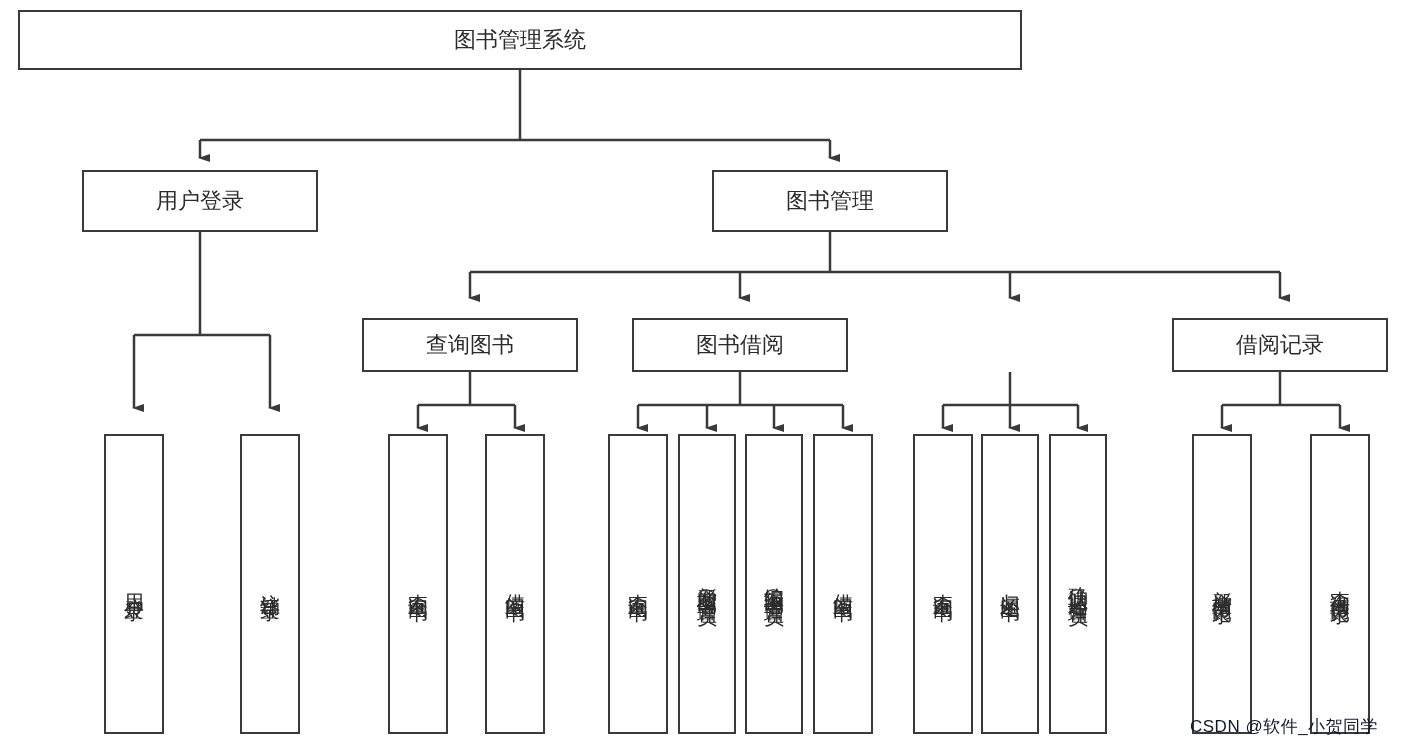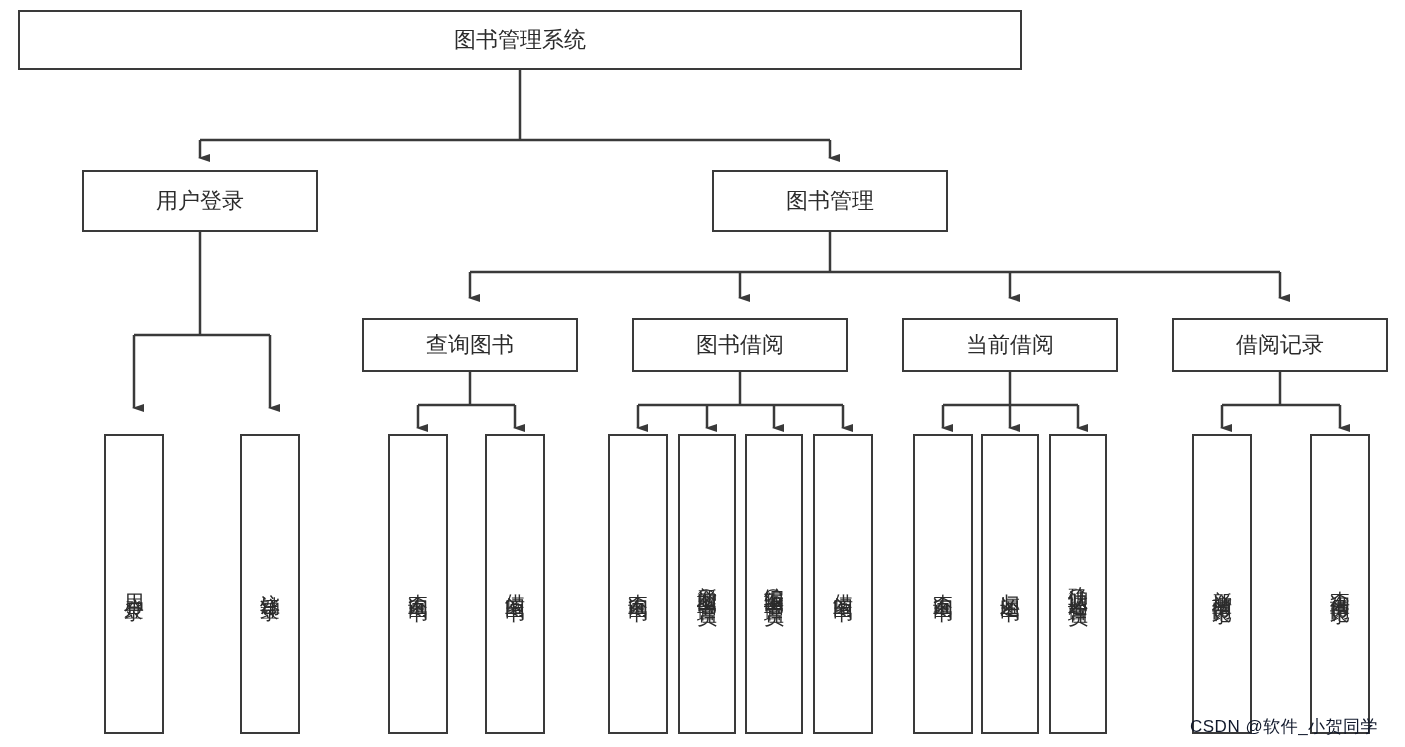--- a/index.html
+++ b/index.html
@@ -133,23 +133,20 @@
   <div class="node horiz" style="left:712px; top:170px; width:236px; height:62px;">
     <span class="label">图书管理</span>
   </div>
 
   <div class="node horiz" style="left:362px; top:318px; width:216px; height:54px;">
     <span class="label">查询图书</span>
   </div>
   <div class="node horiz" style="left:632px; top:318px; width:216px; height:54px;">
     <span class="label">图书借阅</span>
   </div>
-  <div class="node horiz" style="left:902px; top:318px; width:216px; height:54px;">
-    <span class="label">当前借阅</span>
-  </div>
   <div class="node horiz" style="left:1172px; top:318px; width:216px; height:54px;">
     <span class="label">借阅记录</span>
   </div>
 
   <div class="node vert" style="left:104px; top:434px; width:60px; height:300px;">
     <span class="label">用户登录</span>
   </div>
   <div class="node vert" style="left:240px; top:434px; width:60px; height:300px;">
     <span class="label">注销登录</span>
   </div>

